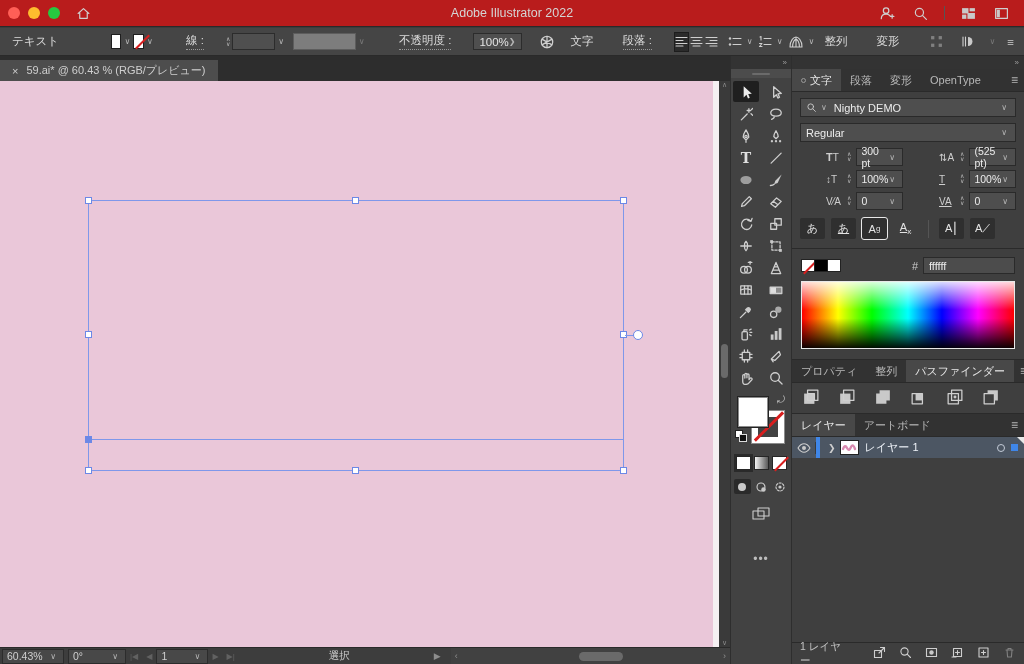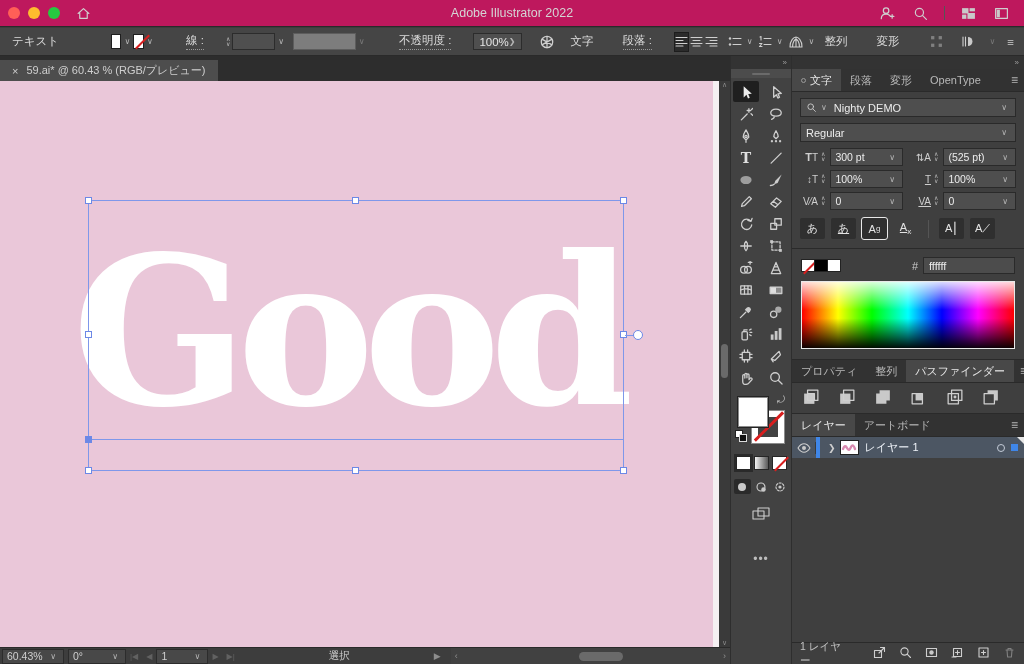--- a/index.html
+++ b/index.html
@@ -2,21 +2,21 @@
 <html><head>
 <meta charset="utf-8">
 <style>
   * { margin:0; padding:0; box-sizing:border-box; -webkit-font-smoothing:antialiased; }
   html,body { width:1024px; height:664px; overflow:hidden; background:#3c3c3c;
     font-family:"Liberation Sans","DejaVu Sans",sans-serif; }
   .abs { position:absolute; }
   #stage { position:relative; width:1024px; height:664px; }
 
   
-  #titlebar { left:0; top:0; width:1024px; height:27px; background:#be185d;
+  #titlebar { left:0; top:0; width:1024px; height:27px; background:#b91c1c;
     display:flex; align-items:center; border-bottom:1px solid #2a2a2a; }
   .tl { width:12px; height:12px; border-radius:50%; margin-left:8px; }
   #win-title { position:absolute; left:0; right:0; text-align:center; color:#d5d5d5; font-size:12.5px; pointer-events:none; }
   .tb-ico { color:#cfcfcf; margin:0 9px; display:flex; align-items:center; }
   #home-icon { margin-left:16px; }
   .tb-right { position:absolute; right:6px; display:flex; align-items:center; }
   .vdiv { width:1px; height:14px; background:#555; margin:0 7px; }
 
   
   #controlbar { left:0; top:28px; width:1024px; height:28px; background:#454545;
@@ -117,21 +117,21 @@
   .tab-menu { margin-left:auto; color:#b5b5b5; font-size:12px; display:flex; align-items:center; padding:0 6px; }
   .pgroup { border-bottom:1px solid #2a2a2a; }
 
   
   .prow { display:flex; align-items:center; margin:6px 8px 0 8px; gap:4px; }
   .pfield { flex:1; background:#4e4e4e; border:1px solid #2a2a2a; height:19px; display:flex;
     align-items:center; padding:0 5px; color:#ececec; font-size:11px; gap:4px; }
   .pfield .dd { margin-left:auto; }
   .num-grid { display:grid; grid-template-columns:1fr 1fr; gap:4px 10px; margin:6px 8px 8px 8px; }
   .num-cell { display:flex; align-items:center; gap:3px; }
-  .ncicon { width:18px; color:#cfcfcf; font-size:10px; text-align:right; flex:none; }
+  .ncicon { width:18px; color:#cfcfcf; font-size:10px; text-align:left; flex:none;margin-left:26px; }
   .nfield { flex:1; background:#4e4e4e; border:1px solid #2a2a2a; height:18px; display:flex;
     align-items:center; padding:0 4px; color:#ececec; font-size:10.5px; }
   .nfield .dd { margin-left:auto; }
 
   #snaprow1 { display:flex; align-items:center; margin:7px 8px 0 8px; color:#d2d2d2; font-size:11px; }
   #snaprow1 .ricons { margin-left:auto; display:flex; gap:12px; color:#c3c3c3; font-size:11px; }
   #snaprow2 { display:flex; align-items:center; gap:6px; margin:7px 8px 9px 8px; }
   .snapbtn { width:25px; height:21px; background:#2f2f2f; color:#e3e3e3; font-size:11px;
     display:flex; align-items:center; justify-content:center; border-radius:2px; }
   .snapbtn.boxed { outline:1.5px solid #e8e8e8; }
@@ -316,21 +316,20 @@
 
   <div id="doccol" class="abs">
     <div id="tabstrip">
       <div id="doctab">
         <span>×</span>
         <span>59.ai* @ 60.43 % (RGB/プレビュー)</span>
       </div>
     </div>
 
     <div id="canvas">
-      <div id="goodtext">Good</div>
 
       <div class="selbox"></div>
       <div class="baseline"></div>
 
       <div class="hdl" style="left:85px;top:116px"></div>
       <div class="hdl" style="left:352px;top:116px"></div>
       <div class="hdl" style="left:620px;top:116px"></div>
       <div class="hdl" style="left:85px;top:250px"></div>
       <div class="hdl" style="left:620px;top:250px"></div>
       <div class="hdl" style="left:85px;top:386px"></div>

